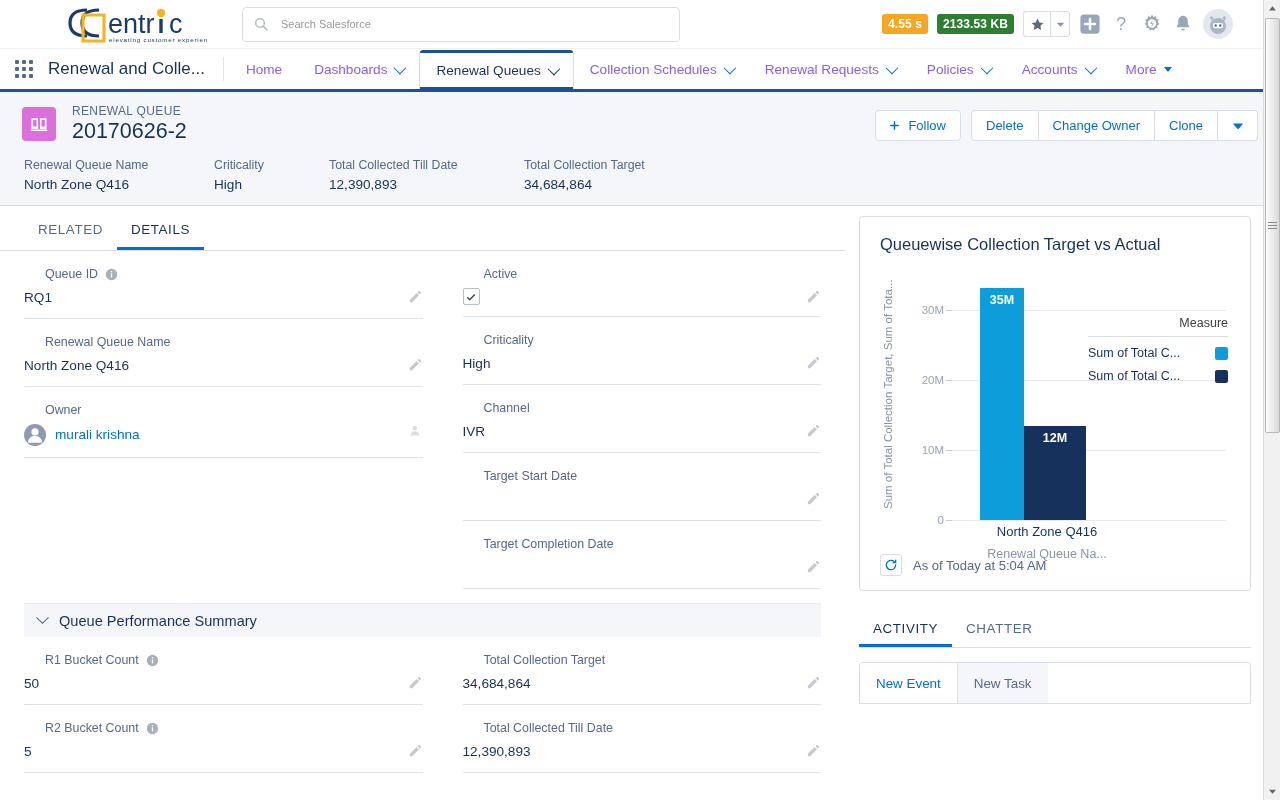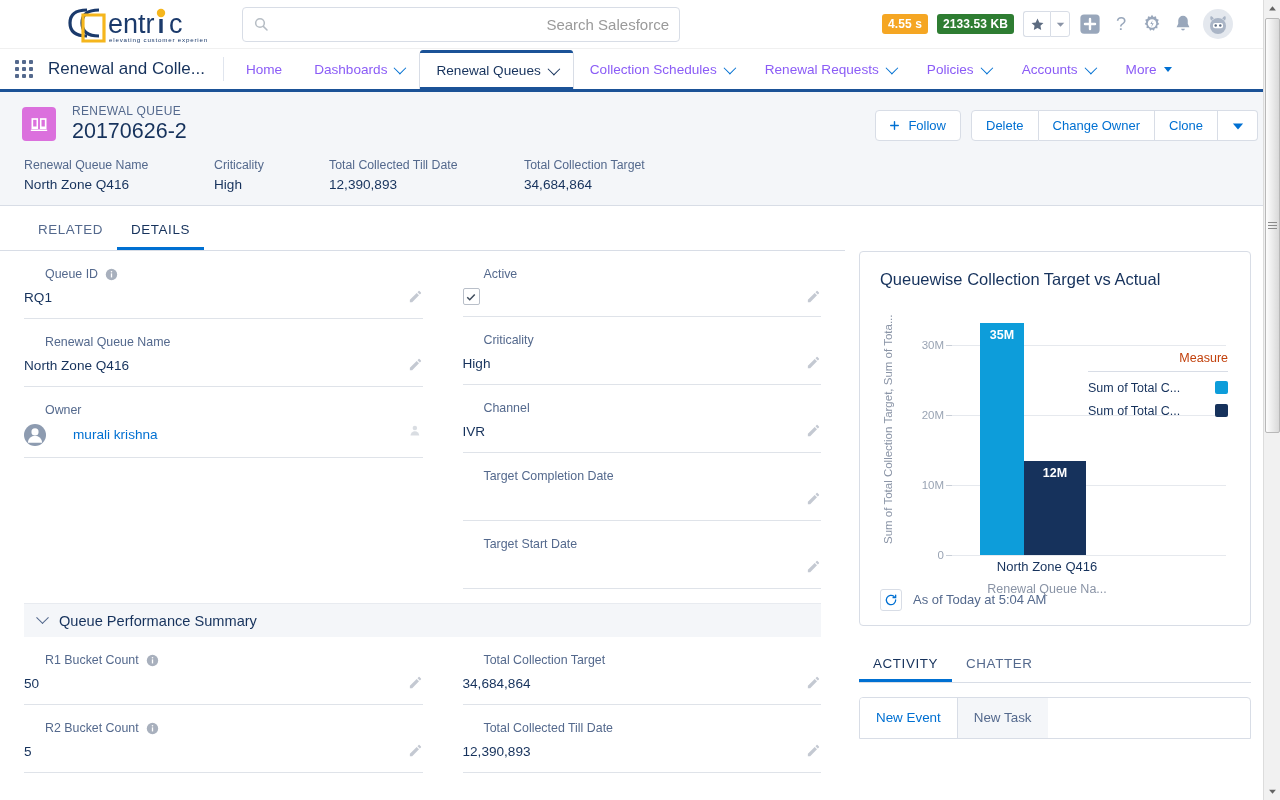--- a/index.html
+++ b/index.html
@@ -27,25 +27,24 @@
     margin-left: 34px;
     width: 438px; height: 35px;
     border: 1px solid #d8dde6;
     border-radius: 4px;
     background: #fff;
     display: flex; align-items: center;
     padding: 0 10px;
   }
   .search-icon { width: 16px; height: 16px; opacity: .55; flex: 0 0 auto; margin-right: 12px;}
   .search-input {
-    border: none; outline: none; font-size: 15px;
+    border: none; outline: none; font-size: 11px;
     color: #514f4d; width: 100%;
     font-family: "Liberation Sans", sans-serif;
     background: transparent;
-    text-align: right;
   }
   .search-input::placeholder { color: #9a9a9a; }
 
   .header-right {
     margin-left: auto; display: flex; align-items: center;
     gap: 9px; padding-right: 47px;
   }
   .perf-badge {
     font-size: 12px; font-weight: bold; color: #fff;
     border-radius: 3px; padding: 3px 6px; letter-spacing: .1px;
@@ -138,21 +137,21 @@
   .btn-follow { border-radius: 4px; margin-right: 10px; gap: 7px; padding: 0 14px 0 12px;}
   .btn-first { border-radius: 4px 0 0 4px; }
   .btn-last { border-radius: 0 4px 4px 0; width: 40px; padding: 0; }
 
   .rh-fields { display: flex; padding: 14px 0 13px 2px; gap: 0; }
   .rh-field { min-width: 0; }
   .rh-f-label { font-size: 12.3px; color: #54698d; margin-bottom: 5px;}
   .rh-f-value { font-size: 13.6px; color: #16325c; }
 
   
-  .body-wrap { display: flex; align-items: center; }
+  .body-wrap { display: flex; align-items: flex-start; }
   .left-col { width: 845px; flex: 0 0 auto; background:#fff; }
   .right-col { width: 420px; flex: 0 0 auto; padding: 10px 14px 0 14px;}
 
   .tabs { display: flex; border-bottom: 1px solid #d8dde6; padding-left: 24px; }
   .tab {
     font-size: 13.4px; letter-spacing: .6px; color: #54698d;
     padding: 16px 14px 13px 14px; cursor: pointer; text-transform: uppercase;
   }
   .tab.active { color: #16325c; box-shadow: 0 -3px 0 #0070d2 inset; }
 
@@ -167,21 +166,21 @@
   }
   .field.blank-row { border-bottom: none; min-height: 56px;}
   .field-main { flex: 1 1 auto; min-width: 0;}
   .f-label {
     font-size: 12.4px; color: #54698d; display: flex; align-items: center; gap: 7px; margin-left: 21px;
   }
   .f-value { font-size: 13.6px; color: #16325c; margin-top: 9px; min-height: 17px;}
   .f-value.link { color: #0070d2; }
   .info-icon { width: 13px; height: 13px; display:block; }
   .pencil { width: 15px; height: 15px; opacity: .5; flex: 0 0 auto; margin-top: 22px; cursor: pointer;}
-  .owner-row { display: flex; align-items: center; gap: 27px; margin-top: 7px;}
+  .owner-row { display: flex; align-items: center; gap: 9px; margin-top: 7px;}
   .owner-ava { width: 22px; height: 22px; border-radius: 50%; background: #8d9bb0; display:flex; align-items:center;justify-content:center;}
   .checkbox {
     width: 17px; height: 17px; border: 1px solid #b9bfc9; border-radius: 2px;
     background: #fff; margin-top: 7px; display: flex; align-items: center; justify-content: center;
   }
 
   .section-head {
     margin: 14px 24px 0 24px;
     background: #f4f6f9; border-top: 1px solid #e8ebf0;
     height: 34px; display: flex; align-items: center; gap: 12px;
@@ -210,21 +209,21 @@
   .tickmark { position: absolute; left: 38px; width: 6px; height: 1px; background: #c9cfd8; }
   .bars { position: absolute; left: 72px; bottom: 0; display: flex; align-items: flex-end; }
   .bar { position: relative; }
   .bar-label {
     position: absolute; top: 5px; left: 0; right: 0; text-align: center;
     color: #fff; font-size: 12.5px; font-weight: bold;
   }
   .x-cat { position: absolute; top: 256px; left: 44px; width: 190px; text-align: center; font-size: 13px; color: #16325c;}
   .x-axis-title { position: absolute; top: 279px; left: 44px; width: 190px; text-align: center; font-size: 12.5px; color: #8a94a6;}
   .legend { position: absolute; right: 2px; top: 48px; width: 140px; }
-  .legend-title { font-size: 12.5px; color: #c2410c; text-align: right; padding-bottom: 6px; border-bottom: 1px solid #d8dde6;}
+  .legend-title { font-size: 12.5px; color: #404040; text-align: right; padding-bottom: 6px; border-bottom: 1px solid #d8dde6;}
   .legend-row { display: flex; align-items: center; justify-content: space-between; margin-top: 9px; gap: 8px;}
   .legend-label { font-size: 12.5px; color: #16325c; white-space: nowrap; overflow: hidden;}
   .swatch { width: 13px; height: 13px; border-radius: 2px; flex: 0 0 auto;}
 
   .refresh-row { display: flex; align-items: center; gap: 11px; margin-top: 14px;}
   .refresh-btn {
     width: 22px; height: 22px; border: 1px solid #d8dde6; border-radius: 3px;
     display: flex; align-items: center; justify-content: center; cursor: pointer; background:#fff;
   }
   .refresh-text { font-size: 13px; color: #54698d; }
@@ -566,35 +565,35 @@
           <span class="pencil">
             <svg viewBox="0 0 24 24" fill="#8a94a6">
                 <path d="M3 17.3V21h3.7L17.6 10.1l-3.7-3.7zM20.7 7a1 1 0 000-1.4l-2.3-2.3a1 1 0 00-1.4 0l-1.8 1.8 3.7 3.7z"></path>
               </svg>
           </span>
         </div>
 
         <div class="field">
           <div class="field-main">
             <div class="f-label">
+                <span>Target Start Date</span>
+              </div>
+            <div class="f-value"></div>
+          </div>
+          <span class="pencil">
+            <svg viewBox="0 0 24 24" fill="#8a94a6">
+                <path d="M3 17.3V21h3.7L17.6 10.1l-3.7-3.7zM20.7 7a1 1 0 000-1.4l-2.3-2.3a1 1 0 00-1.4 0l-1.8 1.8 3.7 3.7z"></path>
+              </svg>
+          </span>
+        </div>
+
+        <div class="field">
+          <div class="field-main">
+            <div class="f-label">
                 <span>Target Completion Date</span>
-              </div>
-            <div class="f-value"></div>
-          </div>
-          <span class="pencil">
-            <svg viewBox="0 0 24 24" fill="#8a94a6">
-                <path d="M3 17.3V21h3.7L17.6 10.1l-3.7-3.7zM20.7 7a1 1 0 000-1.4l-2.3-2.3a1 1 0 00-1.4 0l-1.8 1.8 3.7 3.7z"></path>
-              </svg>
-          </span>
-        </div>
-
-        <div class="field">
-          <div class="field-main">
-            <div class="f-label">
-                <span>Target Start Date</span>
               </div>
             <div class="f-value"></div>
           </div>
           <span class="pencil">
             <svg viewBox="0 0 24 24" fill="#8a94a6">
                 <path d="M3 17.3V21h3.7L17.6 10.1l-3.7-3.7zM20.7 7a1 1 0 000-1.4l-2.3-2.3a1 1 0 00-1.4 0l-1.8 1.8 3.7 3.7z"></path>
               </svg>
           </span>
         </div>
       </div>

